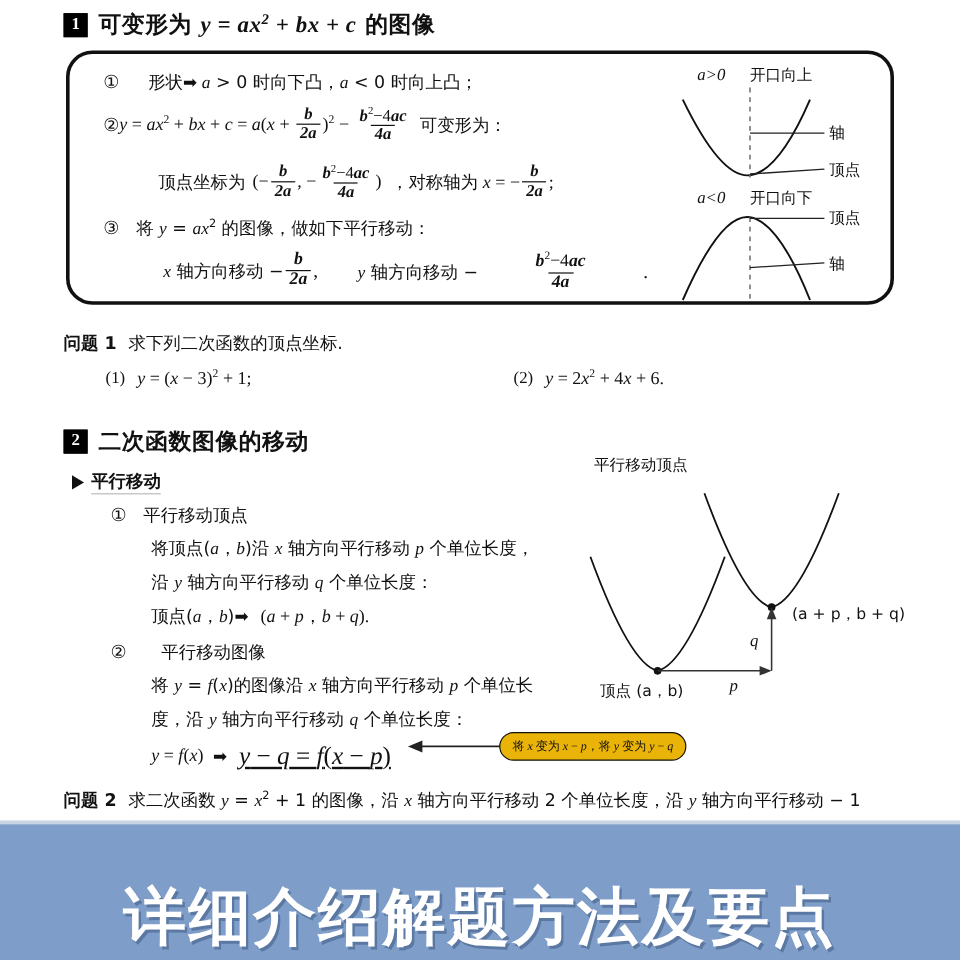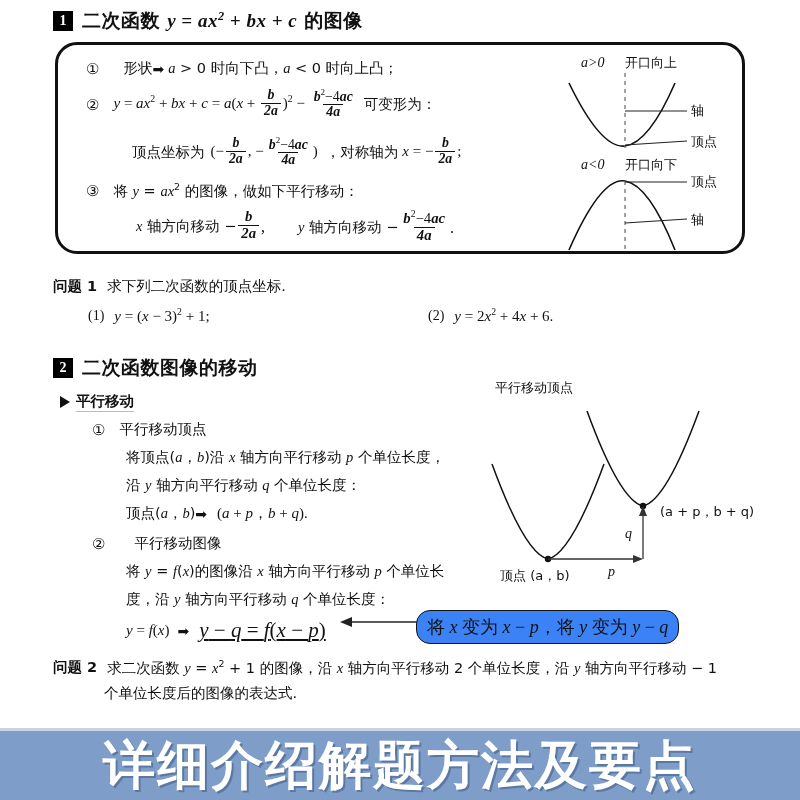--- a/index.html
+++ b/index.html
@@ -65,30 +65,30 @@
     border-left:10px solid #111;
     border-top:6px solid transparent;
     border-bottom:6px solid transparent;
     margin-right:6px;
   }
 
   
   .callout {
     position:absolute;
     border:1.6px solid #111; border-radius:14px;
-    padding:4px 10px; background:#3b82f6;
-    font-size:18px; white-space:nowrap;
+    padding:4px 10px; background:#eab308;
+    font-size:10px; white-space:nowrap;
   }
 
   
   .banner {
-    position:absolute; left:0; bottom:0; width:800px; height:72px;
+    position:absolute; left:0; bottom:0; width:800px; height:116px;
     background:#7e9dc8;
     border-top:3px solid #c9d4e3;
-    display:flex; align-items:flex-start; justify-content:center;
+    display:flex; align-items:flex-end; justify-content:center;
   }
   .banner-text {
     font-family:"DejaVu Sans","Liberation Sans",sans-serif;
     font-weight:bold; font-size:52px; color:#ffffff;
     letter-spacing:2px;
     text-shadow: 2px 2px 0 rgba(60,90,130,.55);
   }
 
   svg { display:block; overflow:visible; }
   .gfx { position:absolute; }
@@ -96,36 +96,36 @@
   .glabel-m { font-family:"Liberation Serif",serif; font-style:italic; font-size:14px; fill:#111; }
 </style>
 </head>
 <body>
 
 <div class="page">
 
   <div class="sec-head" style="left:53px; top:8px;">
     <span class="sec-badge">1</span>
     <span class="sec-title">
-      <span>二次函数 </span><span class="math"><span class="mb">y</span> = <span class="mb">ax</span><sup class="sp">2</sup> + <span class="mb">bx</span> + <span class="mb">c</span></span><span> 的图像</span>
+      <span>可变形为 </span><span class="math"><span class="mb">y</span> = <span class="mb">ax</span><sup class="sp">2</sup> + <span class="mb">bx</span> + <span class="mb">c</span></span><span> 的图像</span>
     </span>
   </div>
 
   <div class="roundbox" style="left:55px; top:42px; width:690px; height:212px;">
 
     <div class="row" style="left:28px; top:14px;">
       <span class="circnum">①</span>
       <span class="cjk" style="margin-left:24px;">形状</span>
       <span class="arrowglyph">➡</span>
       <span class="cjk" style="margin-left:4px;"><span class="mi">a</span> &gt; 0 时向下凸，<span class="mi">a</span> &lt; 0 时向上凸；</span>
     </div>
 
     <div class="row" style="left:28px; top:44px;">
       <span class="circnum">②</span>
-      <span style="margin-left:14px; font-size:15px;">
+      <span style="font-size:15px;">
         <span class="mi">y</span> = <span class="mi">ax</span><sup class="sp">2</sup> + <span class="mi">bx</span> + <span class="mi">c</span> = <span class="mi">a</span>(<span class="mi">x</span> +
         <span class="frac">
             <span class="num"><span class="mb">b</span></span>
             <span class="den"><span class="mb">2a</span></span>
           </span>)<sup class="sp">2</sup> −
         <span class="frac">
             <span class="num"><span class="mb">b</span><sup class="sp">2</sup>−4<span class="mb">ac</span></span>
             <span class="den"><span class="mb">4a</span></span>
           </span>
       </span>
@@ -160,21 +160,21 @@
 
     <div class="row" style="left:78px; top:166px;">
       <span class="cjk"><span class="mi">x</span> 轴方向移动 −</span>
       <span class="frac">
           <span class="num"><span class="mb">b</span></span>
           <span class="den"><span class="mb">2a</span></span>
         </span>
       <span>,</span>
     </div>
 
-    <div class="row" style="left:240px; top:166px;">
+    <div class="row" style="left:240px; top:166px;gap:43px;">
       <span class="cjk"><span class="mi">y</span> 轴方向移动 −</span>
       <span class="frac">
           <span class="num"><span class="mb">b</span><sup class="sp">2</sup>−4<span class="mb">ac</span></span>
           <span class="den"><span class="mb">4a</span></span>
         </span>
       <span>.</span>
     </div>
 
     <div class="gfx" style="left:505px; top:8px;">
       <svg width="175" height="100" viewBox="0 0 175 100">

